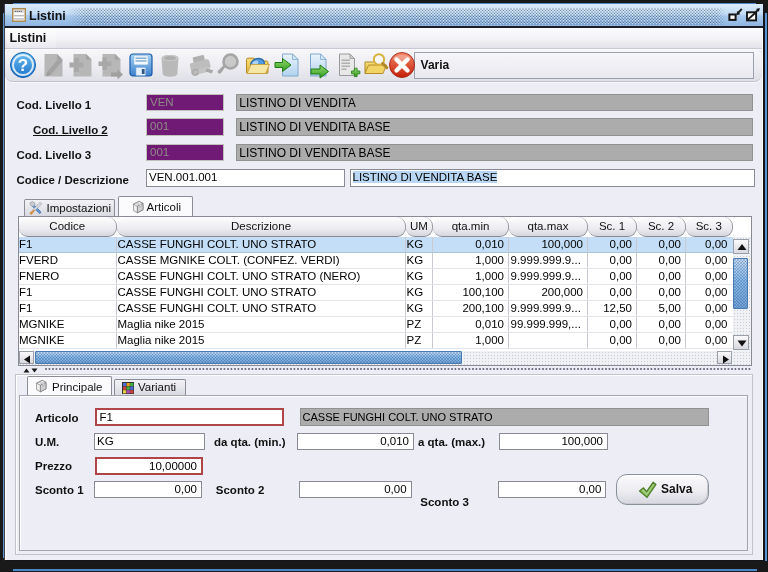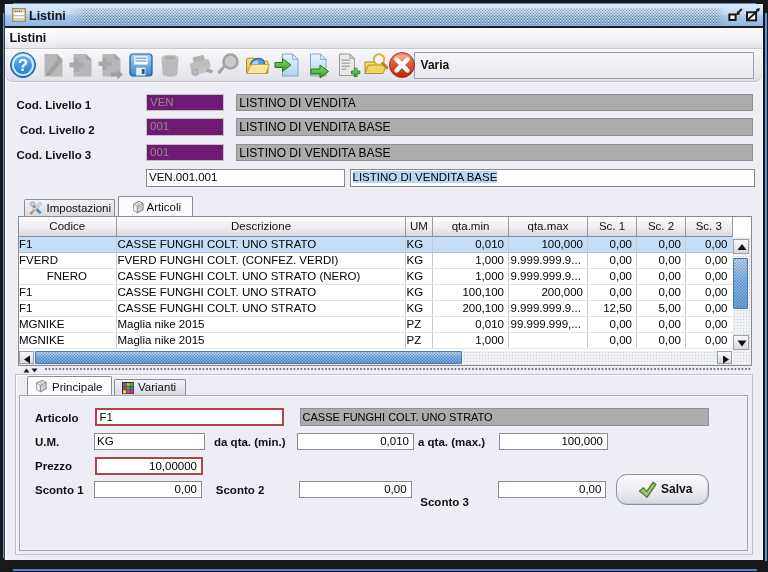--- a/index.html
+++ b/index.html
@@ -50,21 +50,21 @@
       height:14.3px;line-height:14.3px;padding-left:3px;white-space:nowrap;}
   .num{text-align:right;padding-right:4px;padding-left:0;}
   .tab{border:1px solid #8c8c96;border-bottom:none;border-radius:2px 2px 0 0;
        font-size:11.5px;color:#111;box-sizing:border-box;}
   .tabsel{background:#fbfbfd;}
   .tabuns{background:linear-gradient(#f2f2f6,#d9d9e1);}
   #tablewrap{left:12.5px;top:211.5px;width:734.5px;height:150px;background:#fff;
      border:1px solid #8a8a94;box-sizing:border-box;}
   .th{background:linear-gradient(#fdfdfe 0%,#ececf1 60%,#d6d6de 100%);
       border-right:1px solid #9a9aa2;border-bottom:1px solid #8a8a94;
-      font-size:11.5px;color:#111;text-align:center;height:19px;line-height:19px;box-sizing:content-box;}
+      font-size:11.5px;color:#111;text-align:center;height:19px;line-height:19px;box-sizing:content-box;border-radius:9px;}
   .td{font-size:11.5px;color:#000;height:16px;line-height:15px;white-space:nowrap;overflow:hidden;}
   .sbtn{background:linear-gradient(#fafafc,#d8d8e0);border:1px solid #9aa0aa;box-sizing:border-box;}
   .sthumb{border:1px solid #4a7ab2;box-sizing:border-box;border-radius:1px;
      background-color:#7db2e8;
      background-image:
        radial-gradient(circle at 1px 1px, rgba(20,60,110,.4) .58px, rgba(20,60,110,0) .88px),
        radial-gradient(circle at 2.5px 2.5px, rgba(20,60,110,.4) .58px, rgba(20,60,110,0) .88px),
        linear-gradient(rgba(255,255,255,.55), rgba(255,255,255,.08) 45%, rgba(0,0,40,.07));
      background-size:3px 3px,3px 3px,100% 100%;}
   .strack{background:#f0f1f5;
@@ -573,22 +573,23 @@
 <linearGradient id="gyel" x1="0" y1="0" x2="0" y2="1">
               <stop offset="0" stop-color="#fae27a"></stop>
               <stop offset="1" stop-color="#e0b137"></stop>
             </linearGradient>
 </defs>
 <circle cx="14" cy="14" r="12.5" fill="url(#gred)" stroke="#9c1505" stroke-width=".8"></circle>
 <path d="M8.5,8.5 L19.5,19.5 M19.5,8.5 L8.5,19.5" stroke="#fff" stroke-width="4.4" stroke-linecap="round"></path>
 <ellipse cx="14" cy="7.5" rx="8.5" ry="3.4" fill="#ffffff" opacity="0.3"></ellipse>
 </svg></div>
     <div class="abs lbl" style="left:11.5px;top:92.0px;">Cod. Livello 1</div>
-    <div class="abs lbl" style="left:15px;top:116.5px;">Cod. Livello 2</div>
+    <div class="abs lbl" style="left:28px;top:116.5px;text-decoration:underline;">Cod. Livello 2</div>
     <div class="abs lbl" style="left:11.5px;top:142.0px;">Cod. Livello 3</div>
+    <div class="abs lbl" style="left:11.5px;top:167.0px;">Codice / Descrizione</div>
     <div class="abs dfield" style="left:141.0px;top:89.9px;width:73px;">VEN</div>
     <div class="abs dfield" style="left:141.0px;top:114.4px;width:73px;">001</div>
     <div class="abs dfield" style="left:141.0px;top:139.9px;width:73px;">001</div>
     <div class="abs gbox" style="left:231.3px;top:89.9px;width:512.7px;">LISTINO DI VENDITA</div>
     <div class="abs gbox" style="left:231.3px;top:114.4px;width:512.7px;">LISTINO DI VENDITA BASE</div>
     <div class="abs gbox" style="left:231.3px;top:139.9px;width:512.7px;">LISTINO DI VENDITA BASE</div>
     <div class="abs wfield" style="left:141.0px;top:165.4px;width:195px;">VEN.001.001</div>
     <div class="abs wfield" style="left:344.5px;top:165.4px;width:401.5px;"><span style="background:#b9d7f3;">LISTINO DI VENDITA BASE</span></div>
     <div class="abs tab tabuns" style="left:18.5px;top:195.0px;width:91.5px;height:16.5px;">
       <span class="abs" style="left:4px;top:1px;width:14px;height:14px;"><svg xmlns="http://www.w3.org/2000/svg" width="14" height="14" viewBox="0 0 14 14">
@@ -622,29 +623,29 @@
 <div class="abs td" style="left:0px;top:20px;width:95.5px;padding-left:0.5px;">F1</div>
 <div class="abs td" style="left:98.5px;top:20px;width:286.0px;padding-left:0.5px;">CASSE FUNGHI COLT. UNO STRATO</div>
 <div class="abs td" style="left:387.5px;top:20px;width:24.0px;padding-left:0.5px;">KG</div>
 <div class="abs td" style="left:414.5px;top:20px;width:71.0px;padding-right:4px;text-align:right;">0,010</div>
 <div class="abs td" style="left:490.5px;top:20px;width:74.0px;padding-right:4px;text-align:right;">100,000</div>
 <div class="abs td" style="left:569.5px;top:20px;width:44.0px;padding-right:4px;text-align:right;">0,00</div>
 <div class="abs td" style="left:618.5px;top:20px;width:44.0px;padding-right:4px;text-align:right;">0,00</div>
 <div class="abs td" style="left:667.5px;top:20px;width:41.5px;padding-right:4px;text-align:right;">0,00</div>
 <div class="abs" style="left:0;top:36px;width:714px;height:16px;background:#ffffff;"></div>
 <div class="abs td" style="left:0px;top:36px;width:95.5px;padding-left:0.5px;">FVERD</div>
-<div class="abs td" style="left:98.5px;top:36px;width:286.0px;padding-left:0.5px;">FVERD FUNGHI COLT. (CONFEZ. VERDI)</div>
+<div class="abs td" style="left:98.5px;top:36px;width:286.0px;padding-left:0.5px;">CASSE MGNIKE COLT. (CONFEZ. VERDI)</div>
 <div class="abs td" style="left:387.5px;top:36px;width:24.0px;padding-left:0.5px;">KG</div>
 <div class="abs td" style="left:414.5px;top:36px;width:71.0px;padding-right:4px;text-align:right;">1,000</div>
 <div class="abs td" style="left:490.5px;top:36px;width:74.0px;padding-left:1.5px;">9.999.999.9...</div>
 <div class="abs td" style="left:569.5px;top:36px;width:44.0px;padding-right:4px;text-align:right;">0,00</div>
 <div class="abs td" style="left:618.5px;top:36px;width:44.0px;padding-right:4px;text-align:right;">0,00</div>
 <div class="abs td" style="left:667.5px;top:36px;width:41.5px;padding-right:4px;text-align:right;">0,00</div>
 <div class="abs" style="left:0;top:52px;width:714px;height:16px;background:#ffffff;"></div>
-<div class="abs td" style="left:0px;top:52px;width:95.5px;padding-left:0.5px;text-align:center;">FNERO</div>
+<div class="abs td" style="left:0px;top:52px;width:95.5px;padding-left:0.5px;">FNERO</div>
 <div class="abs td" style="left:98.5px;top:52px;width:286.0px;padding-left:0.5px;">CASSE FUNGHI COLT. UNO STRATO (NERO)</div>
 <div class="abs td" style="left:387.5px;top:52px;width:24.0px;padding-left:0.5px;">KG</div>
 <div class="abs td" style="left:414.5px;top:52px;width:71.0px;padding-right:4px;text-align:right;">1,000</div>
 <div class="abs td" style="left:490.5px;top:52px;width:74.0px;padding-left:1.5px;">9.999.999.9...</div>
 <div class="abs td" style="left:569.5px;top:52px;width:44.0px;padding-right:4px;text-align:right;">0,00</div>
 <div class="abs td" style="left:618.5px;top:52px;width:44.0px;padding-right:4px;text-align:right;">0,00</div>
 <div class="abs td" style="left:667.5px;top:52px;width:41.5px;padding-right:4px;text-align:right;">0,00</div>
 <div class="abs" style="left:0;top:68px;width:714px;height:16px;background:#ffffff;"></div>
 <div class="abs td" style="left:0px;top:68px;width:95.5px;padding-left:0.5px;">F1</div>
 <div class="abs td" style="left:98.5px;top:68px;width:286.0px;padding-left:0.5px;">CASSE FUNGHI COLT. UNO STRATO</div>

